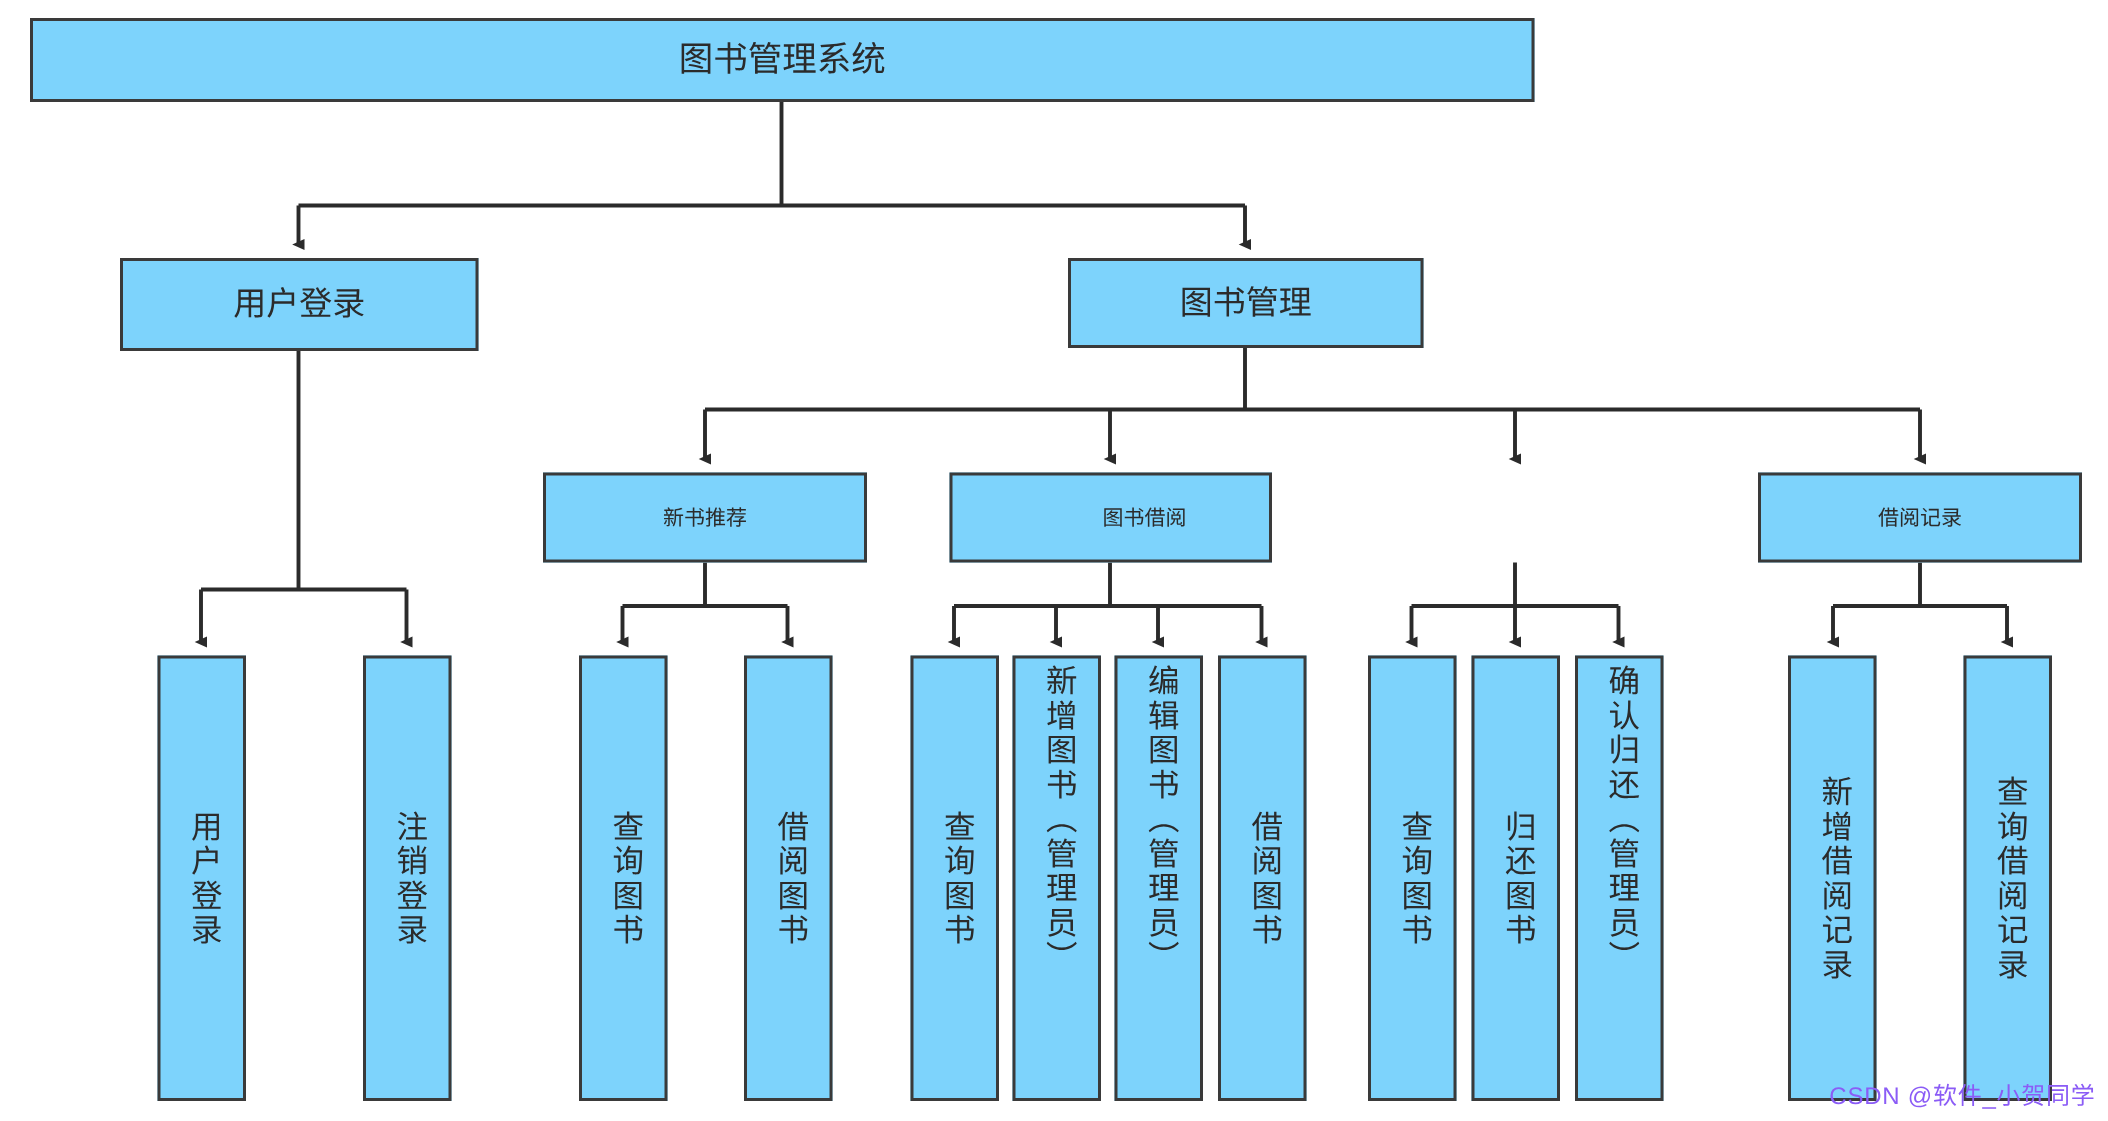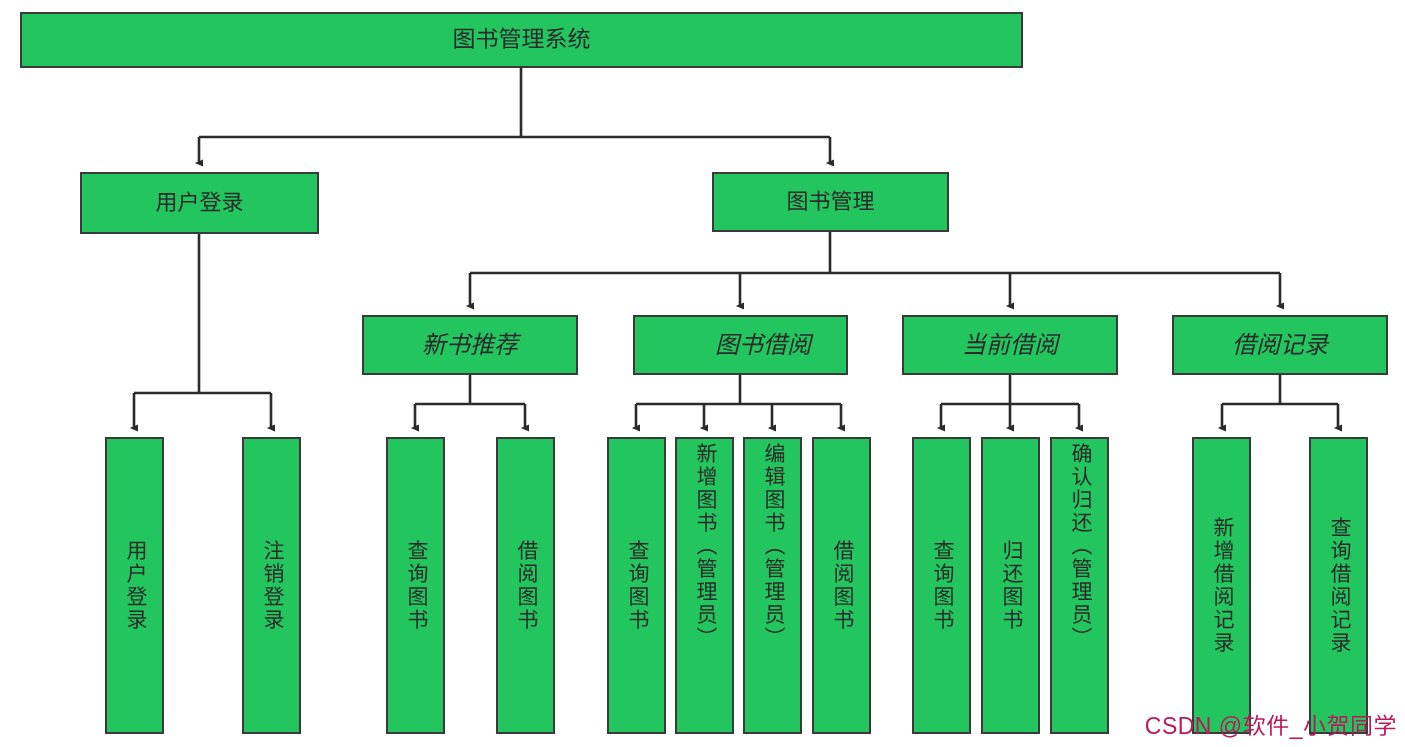--- a/index.html
+++ b/index.html
@@ -23,38 +23,37 @@
     position: absolute;
     left: 0;
     top: 0;
     width: 1405px;
     height: 747px;
     pointer-events: none;
   }
   .node {
     position: absolute;
     box-sizing: border-box;
-    background: #22c55e;
+    background: #7dd3fc;
     border: 2.5px solid #3a3a3a;
     display: flex;
     align-items: center;
     justify-content: center;
     text-align: center;
     line-height: 1.18;
     color: #2b2b2b;
   }
   .node-root {
     font-size: 23px;
   }
   .node-l1 {
     font-size: 22px;
   }
   .node-l2 {
-    font-size: 24px;
-    font-style: italic;
+    font-size: 14px;
   }
   .node-leaf {
     font-size: 21px;
     writing-mode: vertical-rl;
     text-orientation: upright;
     letter-spacing: 2px;
     align-items: center;
     justify-content: center;
     padding: 4px 0;
   }
@@ -63,22 +62,22 @@
   }
   .node-leaf .leaf-text {
     writing-mode: vertical-rl;
     text-orientation: upright;
     white-space: nowrap;
   }
   #watermark {
     position: absolute;
     right: 8px;
     bottom: 6px;
-    font-size: 23px;
-    color: #be185d;
+    font-size: 16px;
+    color: #8b5cf6;
     letter-spacing: 0.5px;
     user-select: none;
     white-space: nowrap;
   }
 </style>
 </head>
 <body>
 
 <div id="diagram-root">
 
@@ -142,23 +141,20 @@
   <div class="node node-l1" style="left:712px; top:172px; width:237px; height:60px;text-align:right;">
     <span>图书管理</span>
   </div>
 
   <div class="node node-l2" style="left:362px; top:315px; width:216px; height:60px;">
     <span>新书推荐</span>
   </div>
   <div class="node node-l2" style="left:633px; top:315px; width:215px; height:60px;padding-left:45px;">
     <span>图书借阅</span>
   </div>
-  <div class="node node-l2" style="left:902px; top:315px; width:216px; height:60px;">
-    <span>当前借阅</span>
-  </div>
   <div class="node node-l2" style="left:1172px; top:315px; width:216px; height:60px;text-align:center;">
     <span>借阅记录</span>
   </div>
 
   <div class="node node-leaf" style="left:105px; top:437px; width:59px; height:297px;">
     <span class="leaf-text">用户登录</span>
   </div>
   <div class="node node-leaf" style="left:242px; top:437px; width:59px; height:297px;">
     <span class="leaf-text">注销登录</span>
   </div>

